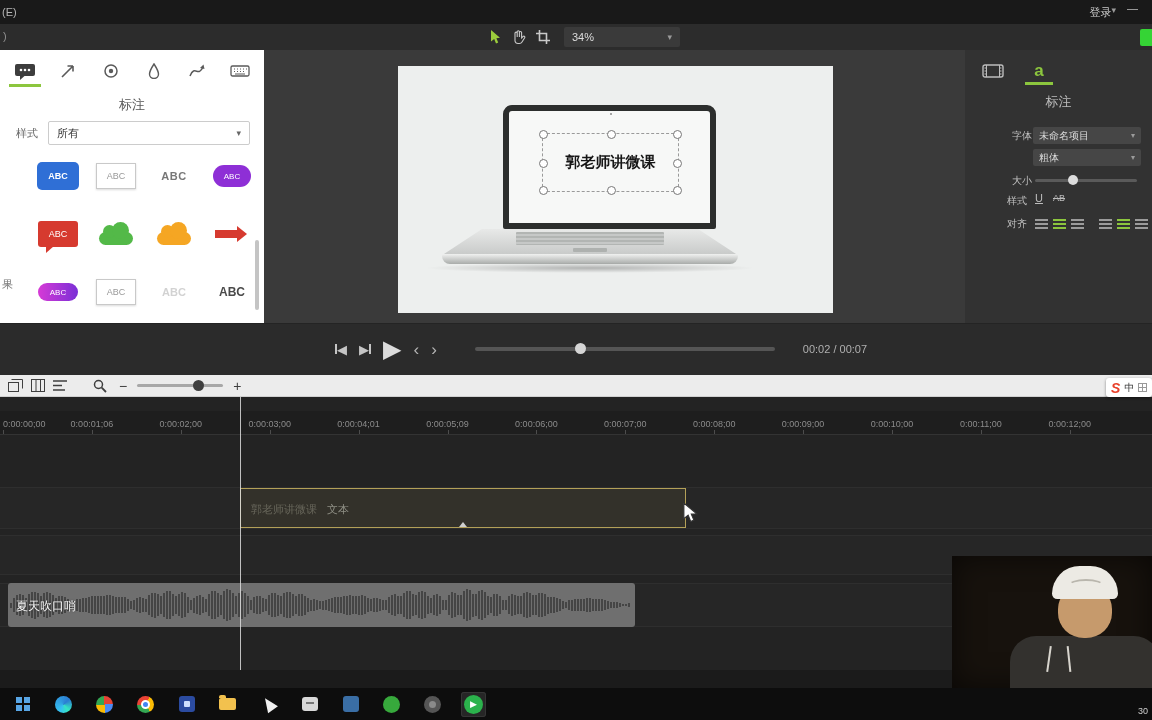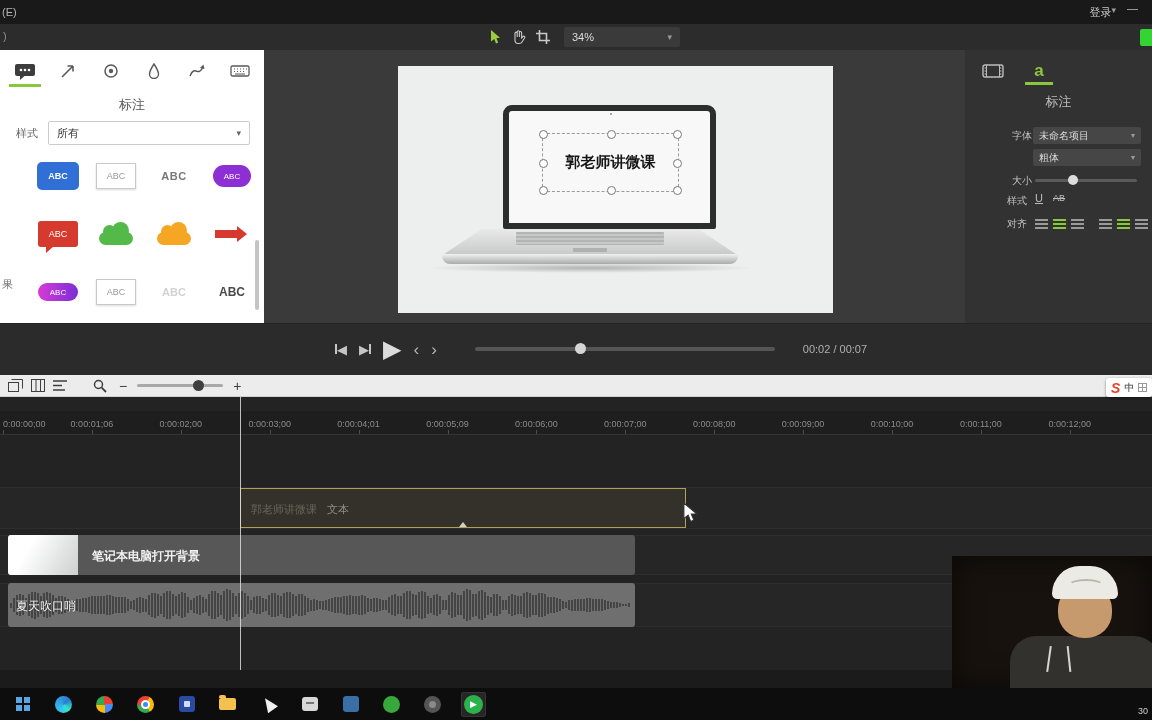--- a/index.html
+++ b/index.html
@@ -461,24 +461,20 @@
     <div class="track-row" style="top:52px;height:42px"></div>
     <div class="track-row" style="top:100px;height:40px"></div>
     <div class="track-row" style="top:148px;height:44px"></div>
 
     <div class="clip-text">
       <span class="ghost">郭老师讲微课</span>
       <span class="lbl">文本</span>
       <i class="marker"></i>
     </div>
 
-    <div class="clip-video">
-      <i class="cv-thumb"></i>
-      <span class="cv-label">笔记本电脑打开背景</span>
-    </div>
 
     <div class="clip-audio">
       <div class="ca-wave">
           <i style="height:5.0px"></i>
           <i style="height:14.3px"></i>
           <i style="height:20.6px"></i>
           <i style="height:22.1px"></i>
           <i style="height:19.3px"></i>
           <i style="height:14.1px"></i>
           <i style="height:21.9px"></i>

